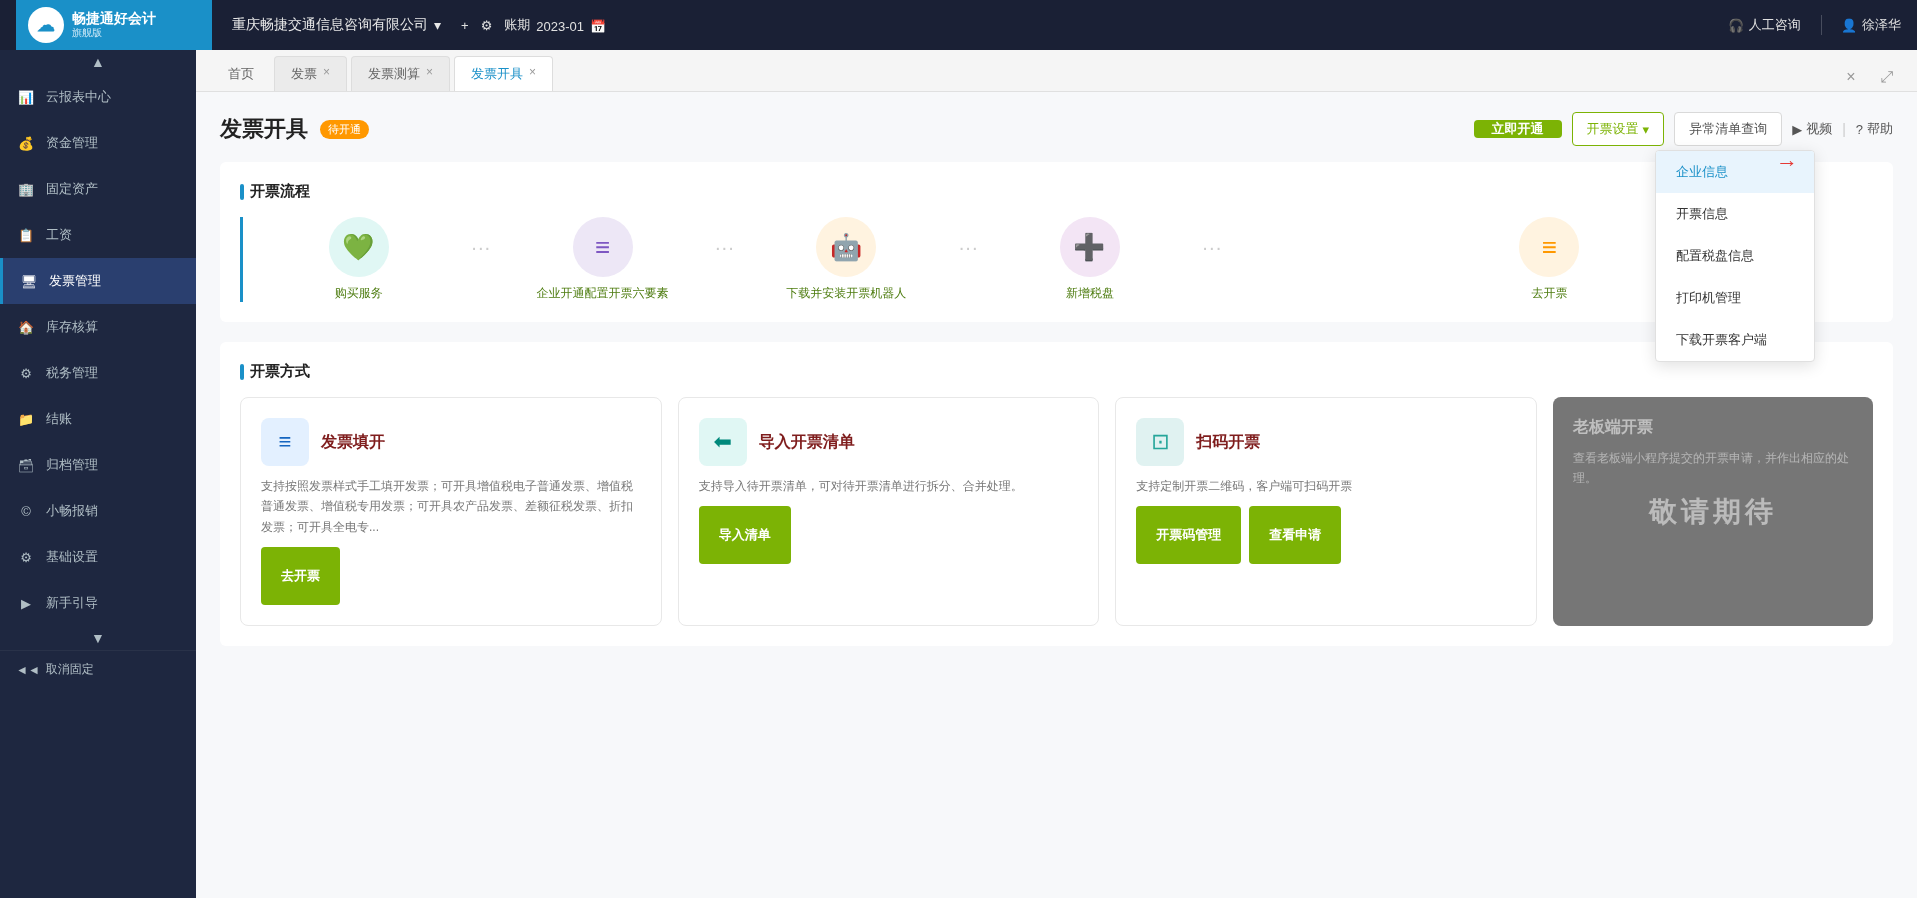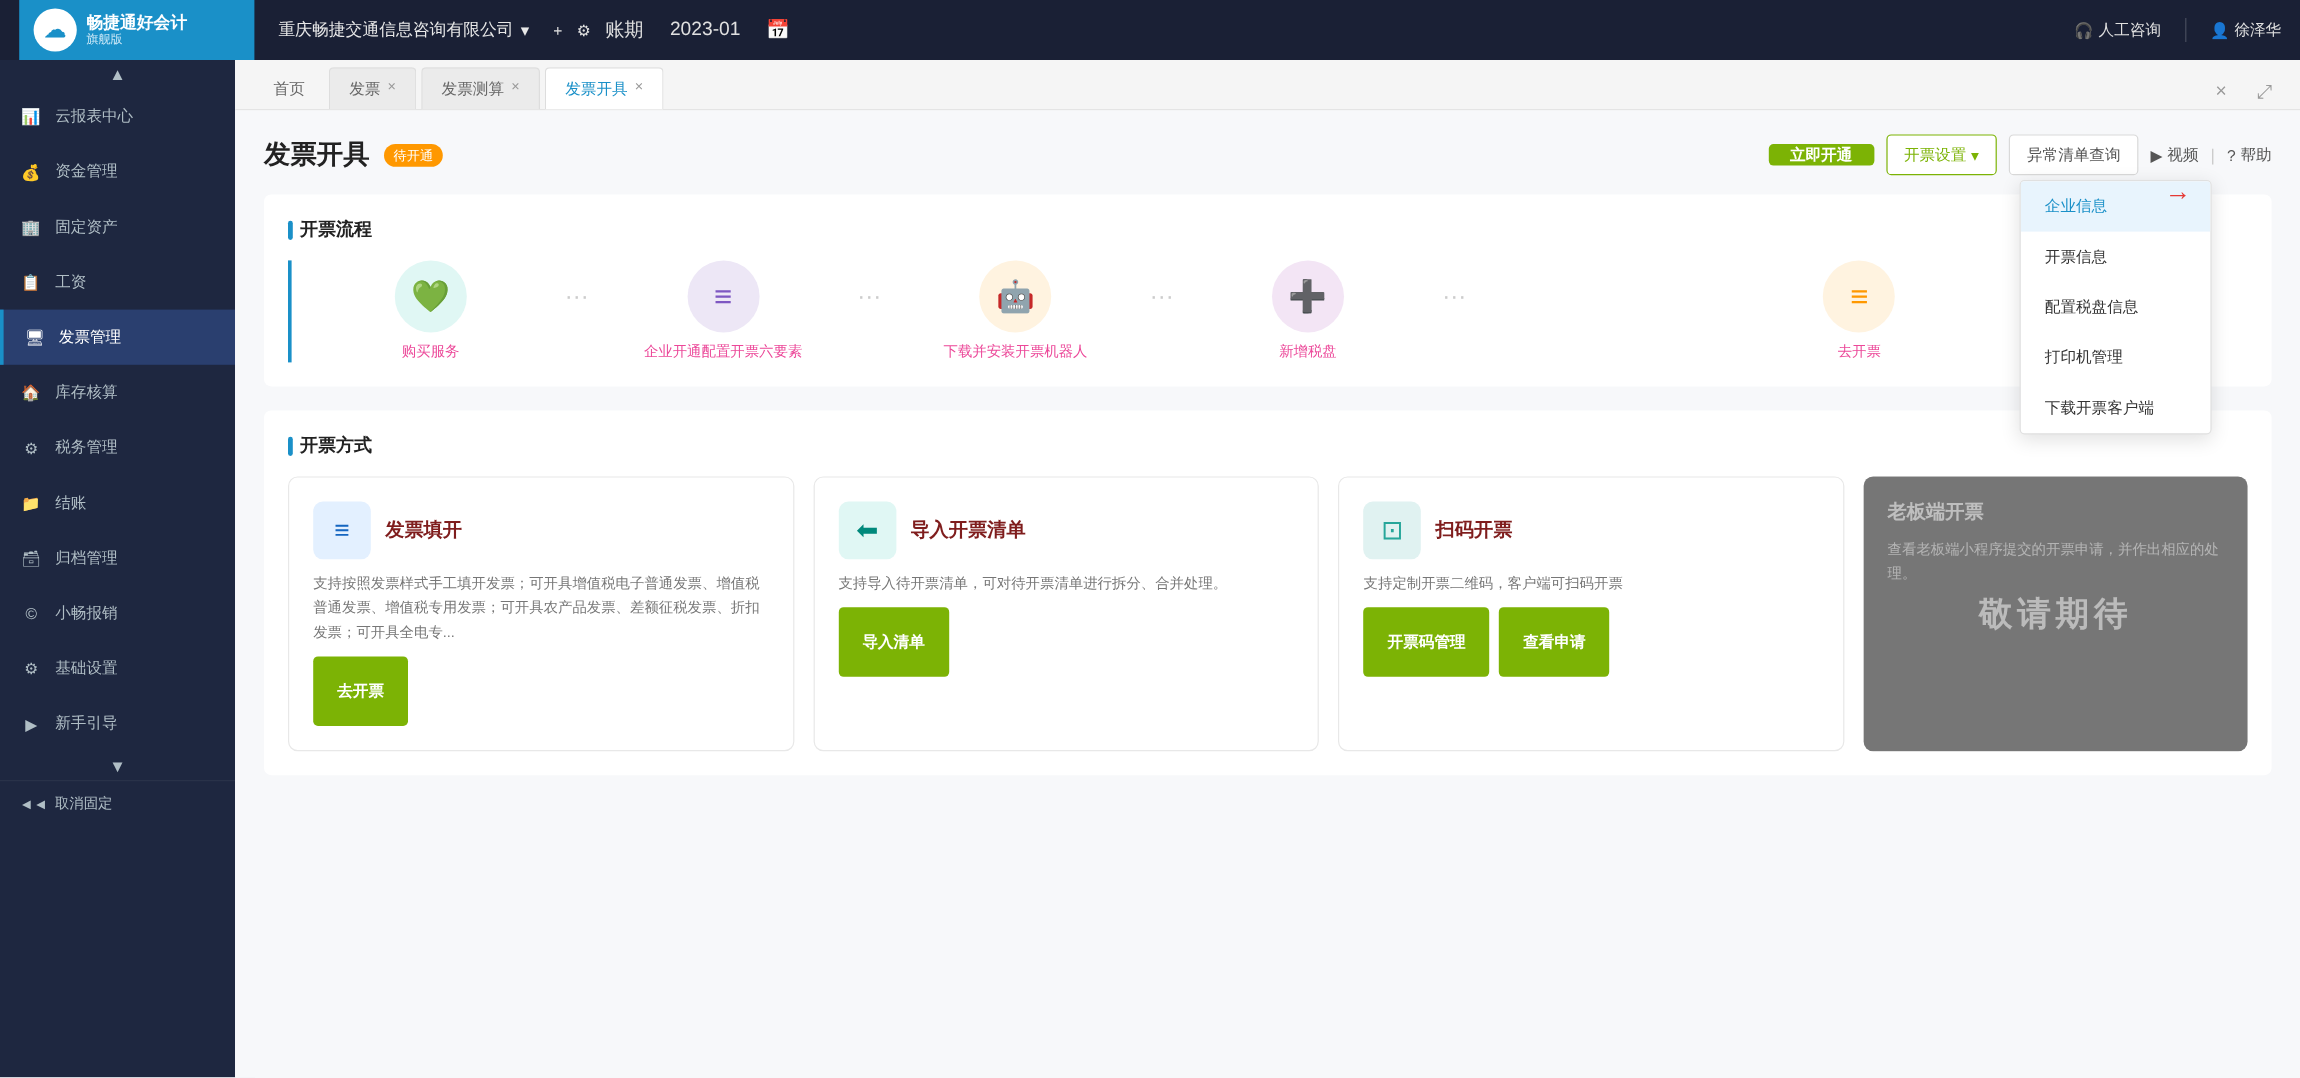--- a/index.html
+++ b/index.html
@@ -17,21 +17,21 @@
     
     .logo-area { display: flex; align-items: center; gap: 8px; width: 196px; background: #1a90c8; height: 50px; padding: 0 12px; flex-shrink: 0; }
     .logo-icon { width: 36px; height: 36px; background: #fff; border-radius: 50%; display: flex; align-items: center; justify-content: center; color: #1a90c8; font-size: 18px; font-weight: bold; }
     .logo-text { color: #fff; font-size: 14px; font-weight: bold; line-height: 1.2; }
     .logo-sub { color: #cce8f7; font-size: 10px; }
 
     
     .company-selector { display: flex; align-items: center; gap: 6px; color: #e8e8e8; font-size: 14px; cursor: pointer; padding: 4px 8px; border-radius: 4px; }
     .top-bar-actions { margin-left: auto; display: flex; align-items: center; gap: 16px; color: #e0e0e0; }
     .top-btn { display: flex; align-items: center; gap: 4px; cursor: pointer; color: #e0e0e0; font-size: 13px; }
-    .period-info { color: #e0e0e0; font-size: 16px; display: flex; align-items: center; gap: 22px; }
+    .period-info { color: #e0e0e0; font-size: 13px; display: flex; align-items: flex-end; gap: 6px; }
     .divider-v { width: 1px; height: 20px; background: rgba(255,255,255,0.2); margin: 0 4px; }
 
     
     .sidebar-item { display: flex; align-items: center; gap: 10px; padding: 13px 16px; color: #b0bec5; cursor: pointer; transition: all 0.2s; font-size: 13px; }
     .sidebar-item.active { background: #2a3f6f; color: #fff; border-left: 3px solid #1a90c8; }
     .sidebar-icon { width: 20px; height: 20px; display: flex; align-items: center; justify-content: center; flex-shrink: 0; }
     .sidebar-scroll-btn { display: flex; align-items: center; justify-content: center; padding: 4px; color: #b0bec5; cursor: pointer; }
     .cancel-fixed { display: flex; align-items: center; gap: 6px; padding: 10px 16px; color: #b0bec5; cursor: pointer; font-size: 12px; border-top: 1px solid rgba(255,255,255,0.05); }
 
     
@@ -45,38 +45,38 @@
     .page-title-area { display: flex; align-items: center; gap: 12px; }
     .page-title { font-size: 22px; font-weight: bold; color: #222; }
     .status-badge { background: #ff9800; color: #fff; font-size: 11px; padding: 2px 8px; border-radius: 10px; }
     .header-actions { display: flex; align-items: center; gap: 10px; position: relative; }
     .btn-green { background: #7cb305; color: #fff; border: none; padding: 0 18px; border-radius: 4px; cursor: pointer; font-size: 13px; font-weight: bold; }
     .btn-outline-green { background: #fff; color: #7cb305; border: 1px solid #7cb305; padding: 7px 14px; border-radius: 4px; cursor: pointer; font-size: 13px; display: flex; align-items: center; gap: 4px; }
     .btn-outline-gray { background: #fff; color: #555; border: 1px solid #d9d9d9; padding: 7px 14px; border-radius: 4px; cursor: pointer; font-size: 13px; display: flex; align-items: center; gap: 4px; }
     .btn-text { background: none; border: none; color: #555; cursor: pointer; font-size: 13px; display: flex; align-items: center; gap: 4px; }
 
     
-    .dropdown-menu { position: absolute; top: 38px; right: 50px; background: #fff; border: 1px solid #e0e0e0; border-radius: 4px; box-shadow: 0 4px 16px rgba(0,0,0,0.12); z-index: 1000; min-width: 160px; overflow: hidden; }
+    .dropdown-menu { position: absolute; top: 38px; right: 78px; background: #fff; border: 1px solid #e0e0e0; border-radius: 4px; box-shadow: 0 4px 16px rgba(0,0,0,0.12); z-index: 1000; min-width: 160px; overflow: hidden; }
     .dropdown-item { padding: 12px 20px; cursor: pointer; color: #333; font-size: 13px; white-space: nowrap; }
     .dropdown-item.highlighted { background: #e8f4fd; color: #1a90c8; }
 
     
     .section { background: #fff; border-radius: 6px; padding: 20px; margin-bottom: 20px; }
     .section-title { font-size: 15px; font-weight: bold; color: #222; margin-bottom: 16px; display: flex; align-items: center; gap: 6px; }
     .section-title::before { content: ''; display: inline-block; width: 4px; height: 16px; background: #1a90c8; border-radius: 2px; }
 
     
     .flow-steps { display: flex; align-items: center; gap: 0; }
     .flow-step { display: flex; flex-direction: column; align-items: center; gap: 8px; flex: 1; position: relative; }
     .step-icon { width: 60px; height: 60px; border-radius: 50%; display: flex; align-items: center; justify-content: center; font-size: 26px; }
     .step-icon.teal { background: #e0f7f4; color: #26a69a; }
     .step-icon.purple { background: #ede7f6; color: #7e57c2; }
     .step-icon.orange { background: #fff3e0; color: #ff9800; }
     .step-icon.violet { background: #f3e5f5; color: #9c27b0; }
-    .step-label { font-size: 12px; color: #ec4899; text-align: right; }
+    .step-label { font-size: 12px; color: #4d7c0f; text-align: right; }
     .flow-arrow { color: #ccc; font-size: 20px; margin: 0 4px; margin-bottom: 24px; flex-shrink: 0; }
 
     
     .cards-row { display: flex; gap: 16px; }
     .invoice-card { flex: 1; background: #fff; border: 1px solid #e8e8e8; border-radius: 8px; padding: 20px; display: flex; flex-direction: column; gap: 10px; }
     .card-header { display: flex; align-items: center; gap: 12px; }
     .card-icon { width: 48px; height: 48px; border-radius: 8px; display: flex; align-items: center; justify-content: center; font-size: 22px; }
     .card-icon.blue { background: #e3f0ff; color: #1565c0; }
     .card-icon.teal { background: #e0f7f4; color: #00897b; }
     .card-icon.mint { background: #e0f2f1; color: #26a69a; }

